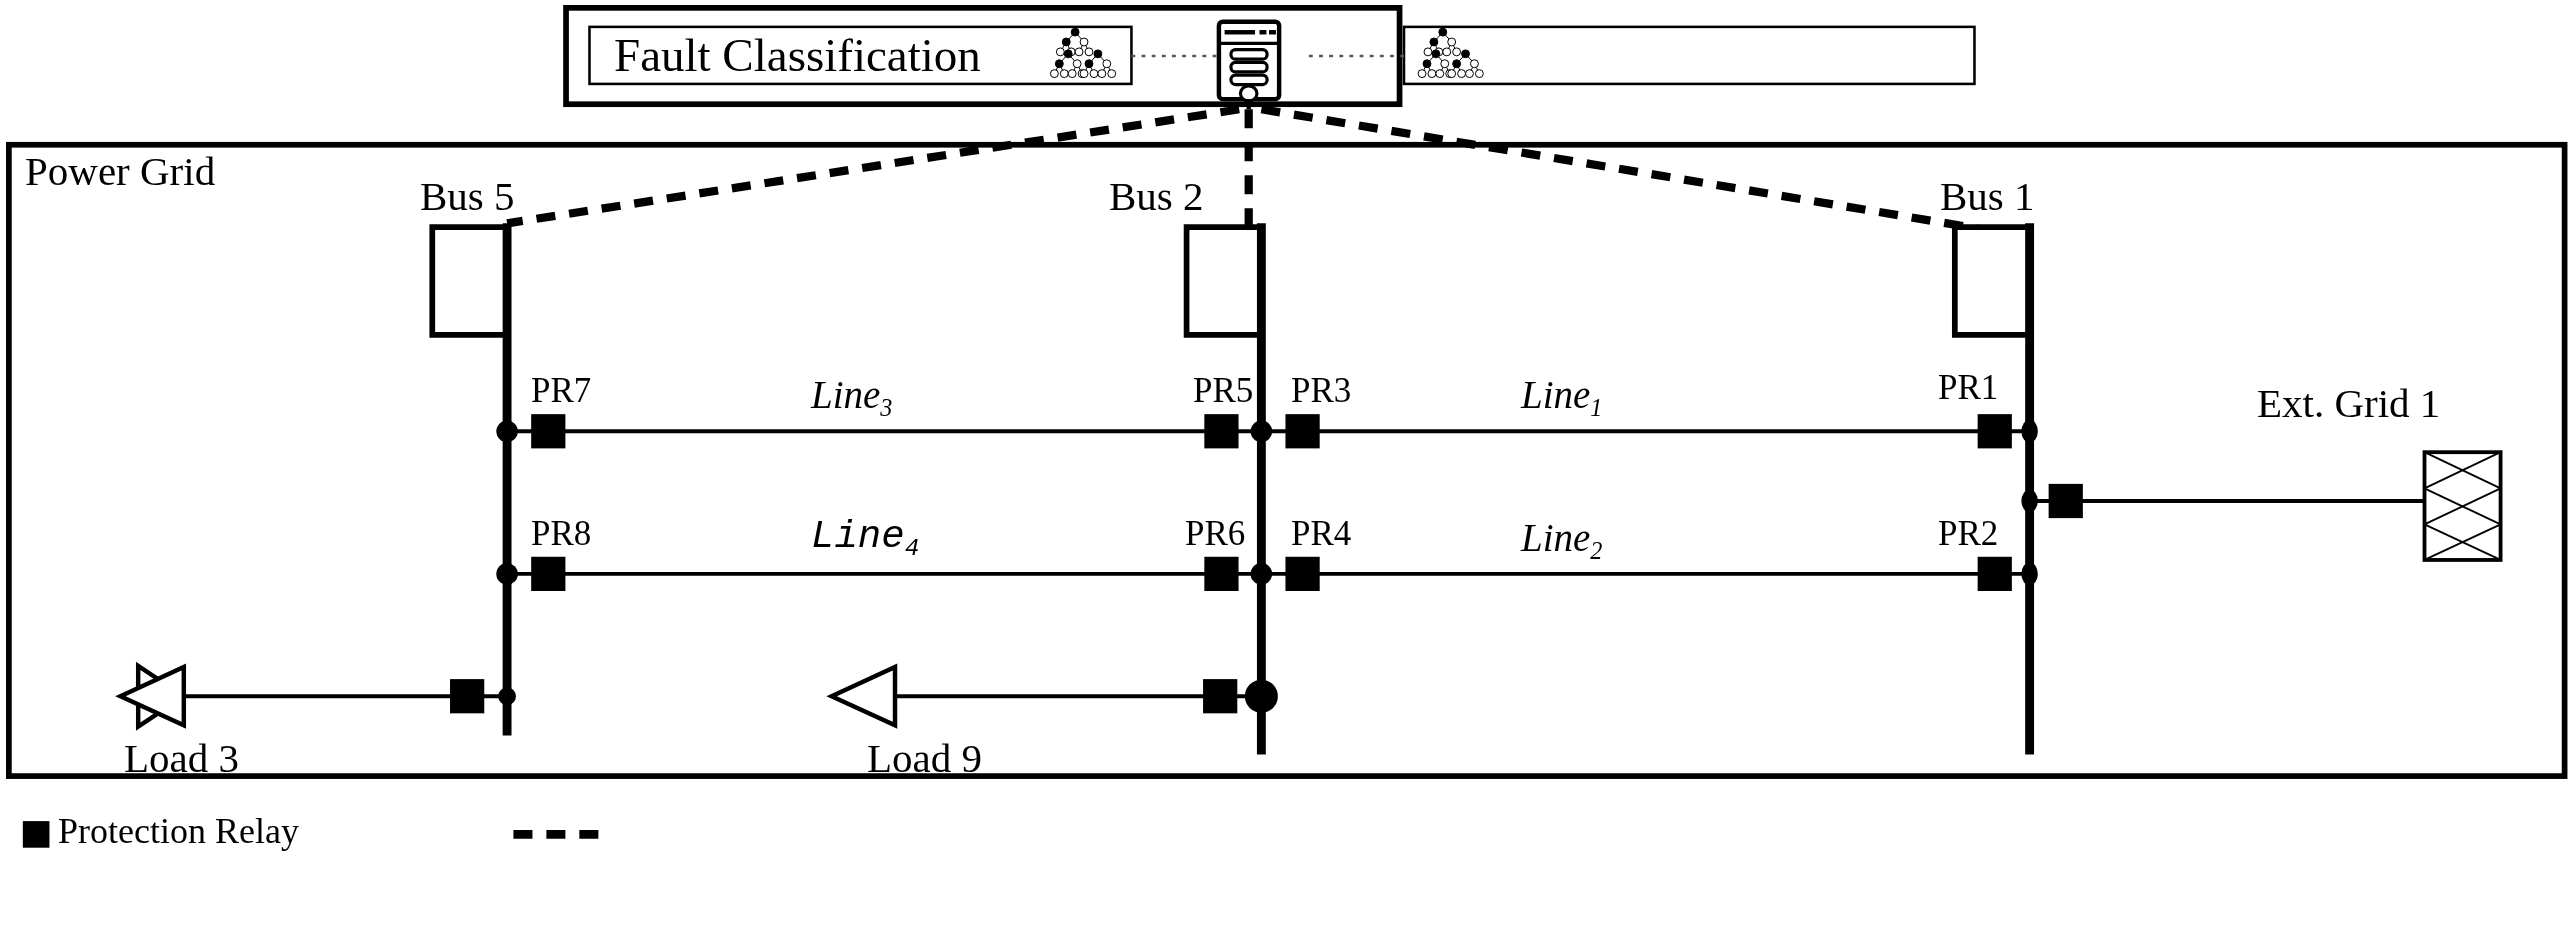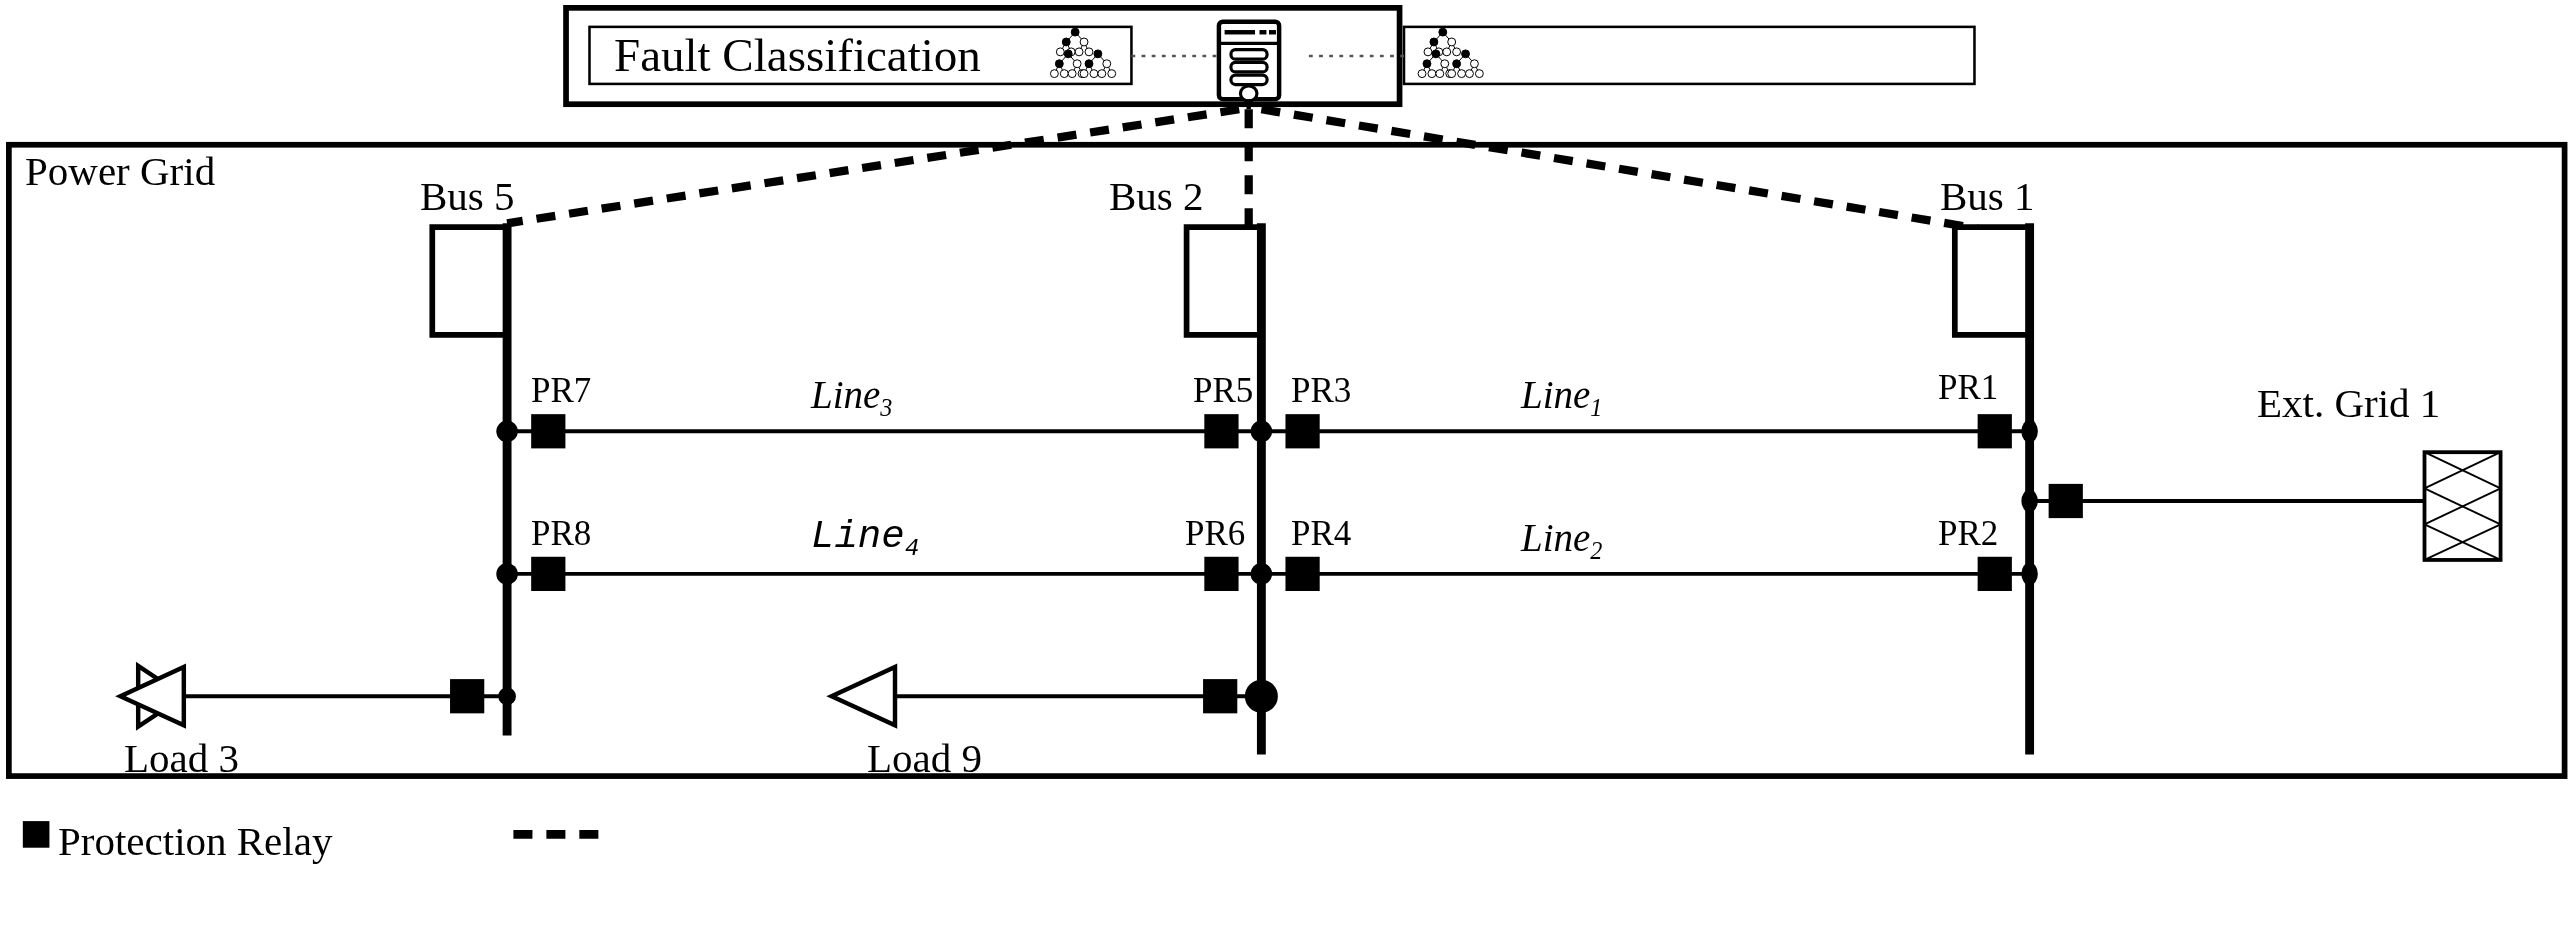--- a/index.html
+++ b/index.html
@@ -214,16 +214,16 @@
   </div>
   <div class="lbl serif ital" style="left:1521px;top:518px;font-size:39px;">
     <span>Line</span><span class="sub">2</span>
   </div>
 
   <div class="lbl serif" style="left:2257px;top:383px;font-size:41px;text-align:center;">Ext. Grid 1</div>
 
   <div class="lbl serif" style="left:124px;top:738px;font-size:41px;">Load 3</div>
   <div class="lbl serif" style="left:867px;top:738px;font-size:41px;">Load 9</div>
 
-  <div class="lbl serif" style="left:58px;top:813px;font-size:41px;margin-top:8px;">Protection Relay</div>
+  <div class="lbl serif" style="left:58px;top:813px;font-size:36px;">Protection Relay</div>
 
 </div>
 
 
 </body></html>

